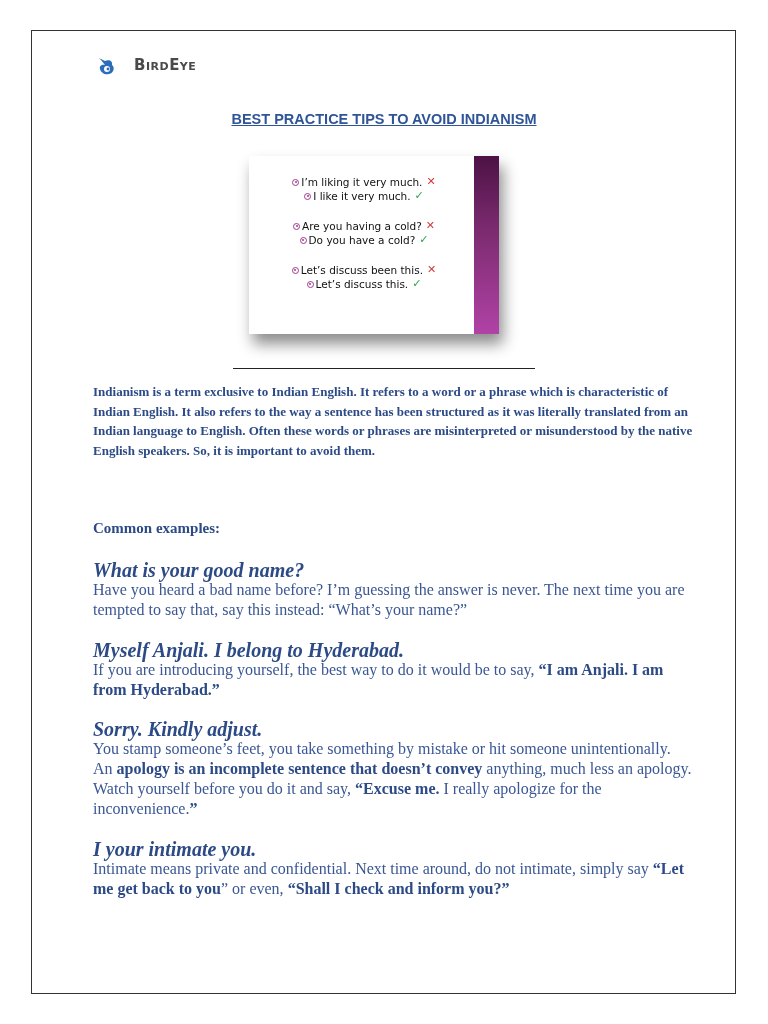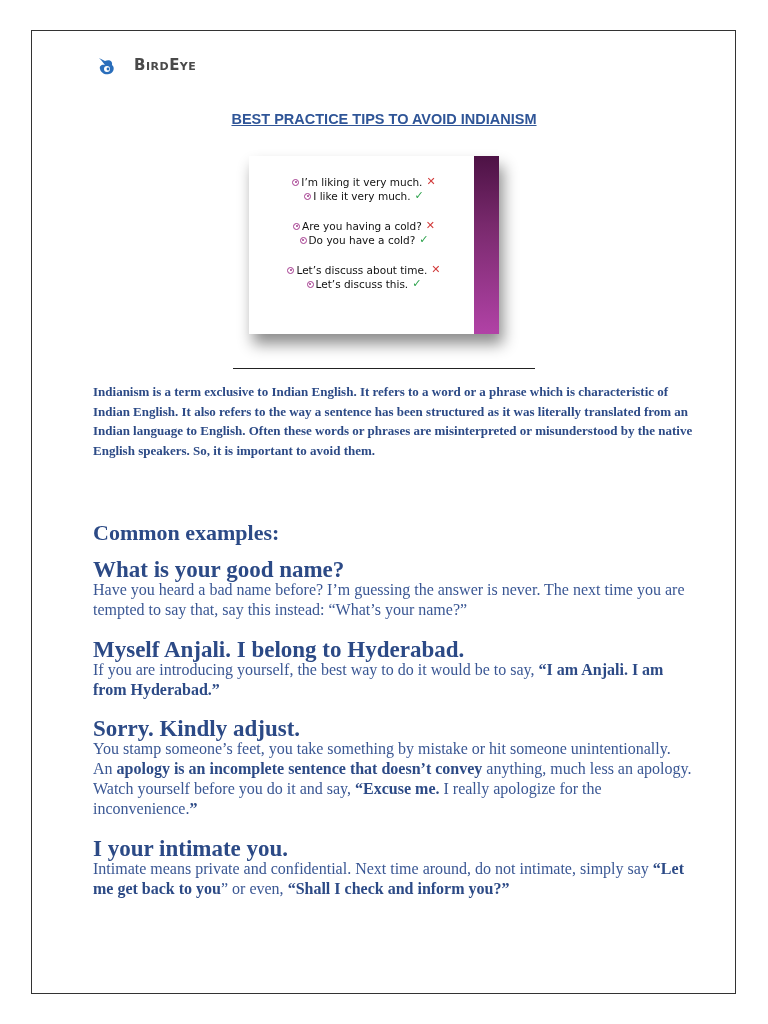--- a/index.html
+++ b/index.html
@@ -43,22 +43,22 @@
     border-radius: 50%; background: #a33a8e;
   }
   .mark-x { color: #d23b3b; margin-left: 4px; font-size: 11px; }
   .mark-check { color: #2aa14a; margin-left: 4px; font-size: 11px; font-weight: bold; }
   .hr-rule { position: absolute; left: 233px; top: 368px; width: 302px; height: 1px; background: #222; }
   .body-text {
     position: absolute; left: 93px; width: 600px;
     font-family: "Liberation Serif", serif; color: #2c4a86;
   }
   .intro { top: 382px; font-size: 13px; font-weight: bold; line-height: 19.6px; }
-  .common { top: 520px; font-size: 22px; font-weight: bold; }
-  .example-heading { font-size: 23px; font-weight: bold; line-height: 20px; color: #2c4a86; }
+  .common { top: 520px; font-size: 15px; font-weight: bold; }
+  .example-heading { font-size: 20px; font-weight: bold; line-height: 20px; color: #2c4a86; font-style: italic; }
   .example-body { font-size: 16px; line-height: 20px; color: #3a5794; }
   .example-body b { color: #2c4a86; }
   .ex1 { top: 560px; }
   .ex2 { top: 640px; }
   .ex3 { top: 719px; }
   .ex4 { top: 839px; }
 </style>
 </head>
 <body>
 
@@ -95,21 +95,21 @@
       <span class="mark-x">✕</span>
     </div>
     <div class="slide-item">
       <span class="bullet-dot"></span>
       <span>Do you have a cold?</span>
       <span class="mark-check">✓</span>
     </div>
     <div class="slide-gap"></div>
     <div class="slide-item">
       <span class="bullet-dot"></span>
-      <span>Let’s discuss about time.</span>
+      <span>Let’s discuss been this.</span>
       <span class="mark-x">✕</span>
     </div>
     <div class="slide-item">
       <span class="bullet-dot"></span>
       <span>Let’s discuss this.</span>
       <span class="mark-check">✓</span>
     </div>
   </div>
 </div>
 

